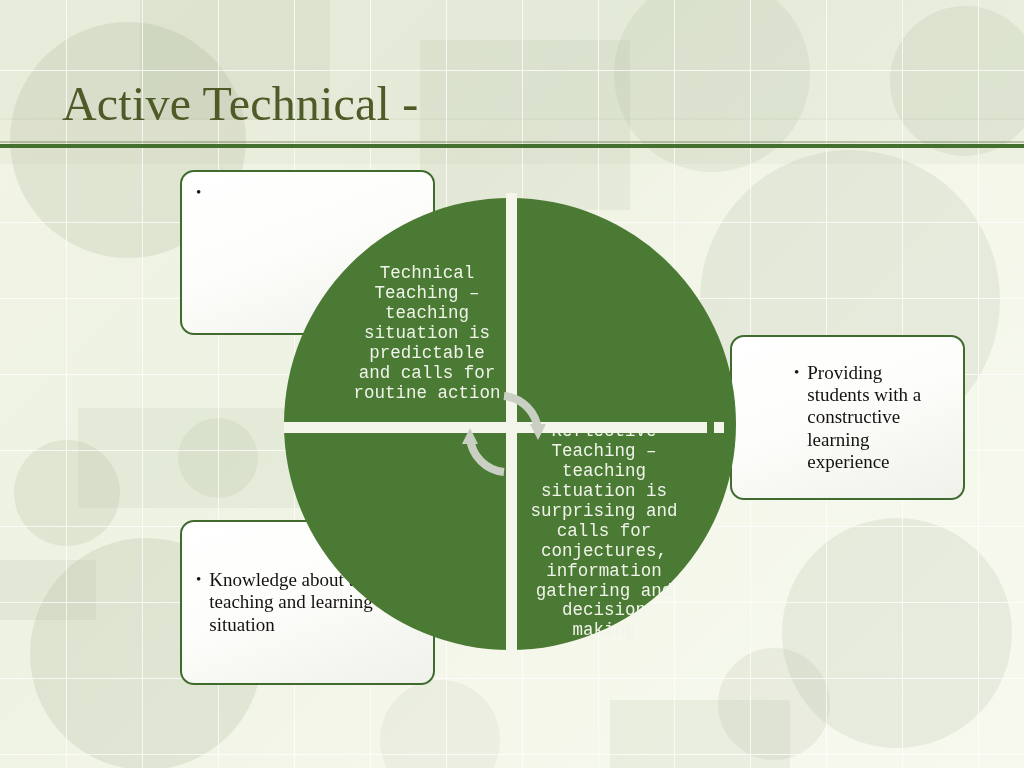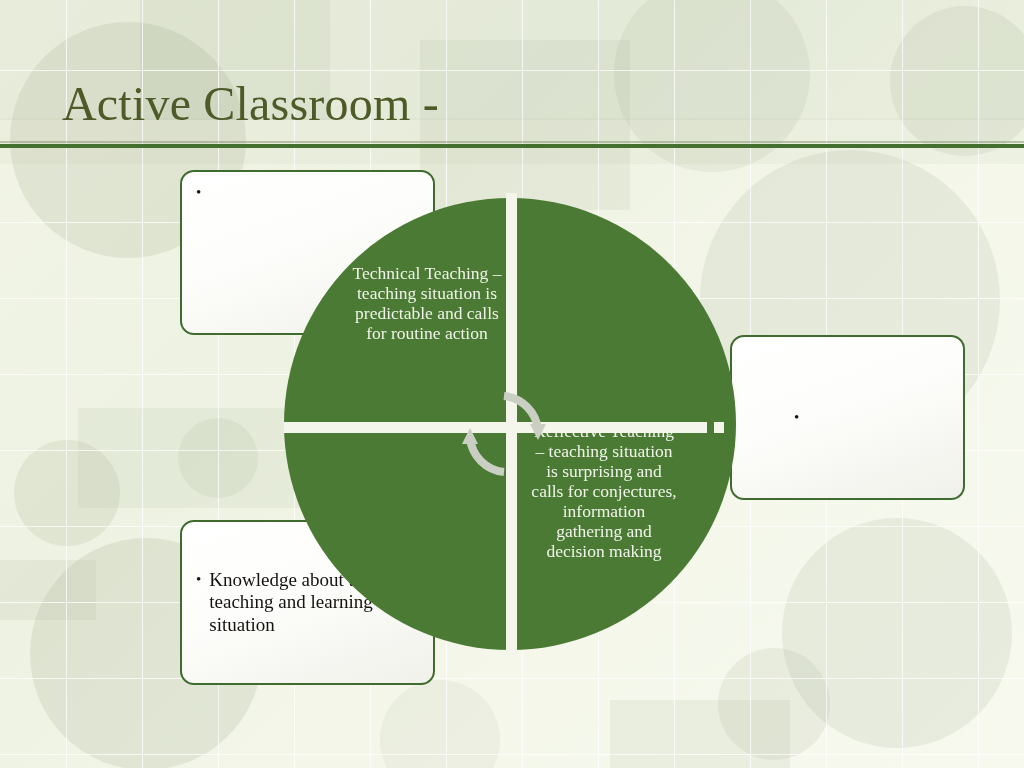--- a/index.html
+++ b/index.html
@@ -143,20 +143,21 @@
     border-radius: 50%;
     background: #4a7a33;
   }
 
   .quad-text {
     position: absolute;
     text-align: center;
     color: #f1f4ea;
     font-size: 17.5px;
     line-height: 1.14;
+    font-family: Liberation Mono, monospace;
   }
   #quad-technical  { left: 352px; top: 264px;  width: 150px; }
   #quad-reflective { left: 528px; top: 422px;  width: 152px; }
 
   
   .cycle-icon {
     position: absolute;
     left: 452px;
     top: 382px;
     width: 104px;
@@ -184,40 +185,41 @@
     <div class="bg-circ" style="left:14px;top:440px;width:106px;height:106px;background:rgba(158,170,140,0.18);"></div>
     <div class="bg-circ" style="left:178px;top:418px;width:80px;height:80px;background:rgba(158,170,140,0.14);"></div>
     <div class="bg-circ" style="left:30px;top:538px;width:232px;height:232px;"></div>
     <div class="bg-circ" style="left:782px;top:518px;width:230px;height:230px;background:rgba(158,170,140,0.17);"></div>
     <div class="bg-circ" style="left:718px;top:648px;width:112px;height:112px;background:rgba(158,170,140,0.15);"></div>
     <div class="bg-circ" style="left:380px;top:680px;width:120px;height:120px;background:rgba(158,170,140,0.10);"></div>
 
     <div class="bg-grid"></div>
   </div>
 
-  <div class="title">Active Classroom -</div>
+  <div class="title">Active Technical -</div>
   <div class="title-rule-soft"></div>
   <div class="title-rule"></div>
 
   <div class="callout" id="box-classroom">
     <div class="callout-inner">
       <span class="callout-bullet">•</span>
     </div>
   </div>
 
   <div class="callout" id="box-knowledge">
     <div class="callout-inner">
       <span class="callout-bullet">•</span>
       <span class="callout-text">Knowledge about the teaching and learning situation</span>
     </div>
   </div>
 
   <div class="callout" id="box-providing">
     <div class="callout-inner">
       <span class="callout-bullet">•</span>
+      <span class="callout-text">Providing students with a constructive learning experience</span>
     </div>
   </div>
 
   <div class="wheel"></div>
 
   <div class="quad-text" id="quad-technical">Technical Teaching – teaching situation is predictable and calls for routine action</div>
   <div class="quad-text" id="quad-reflective">Reflective Teaching – teaching situation is surprising  and calls for conjectures, information gathering and decision making</div>
 
   <div class="cross-h"></div>
   <div class="cross-v"></div>

